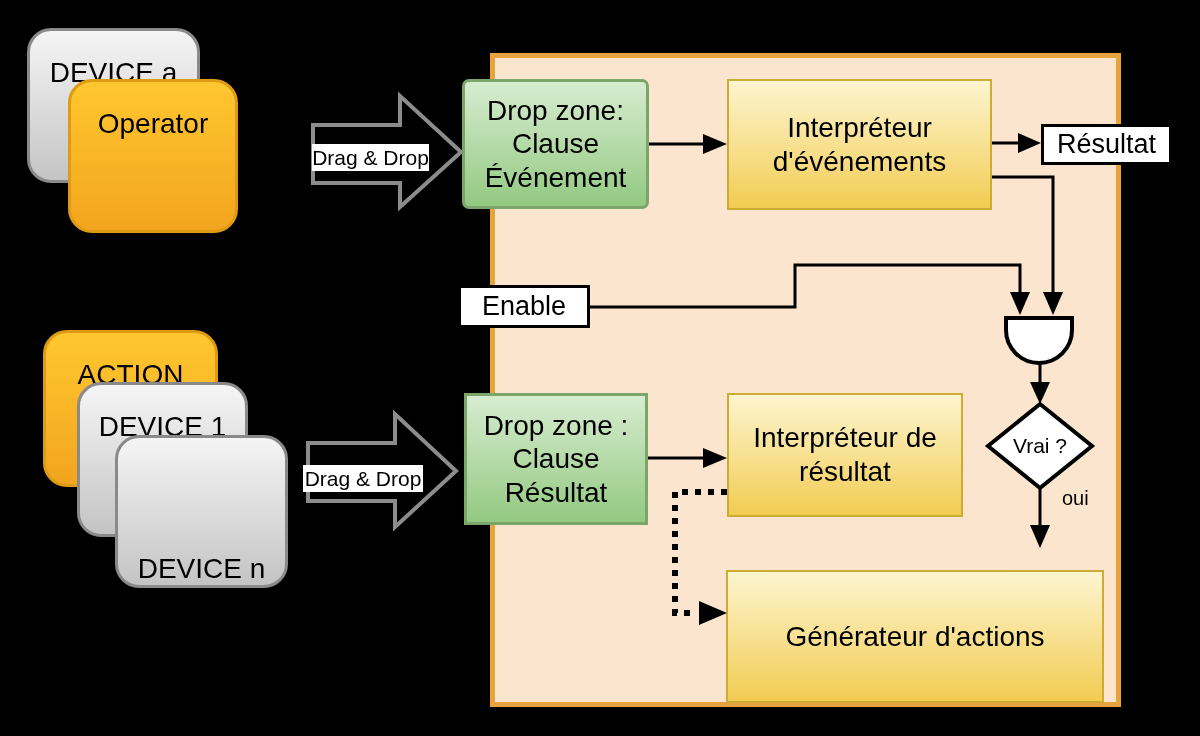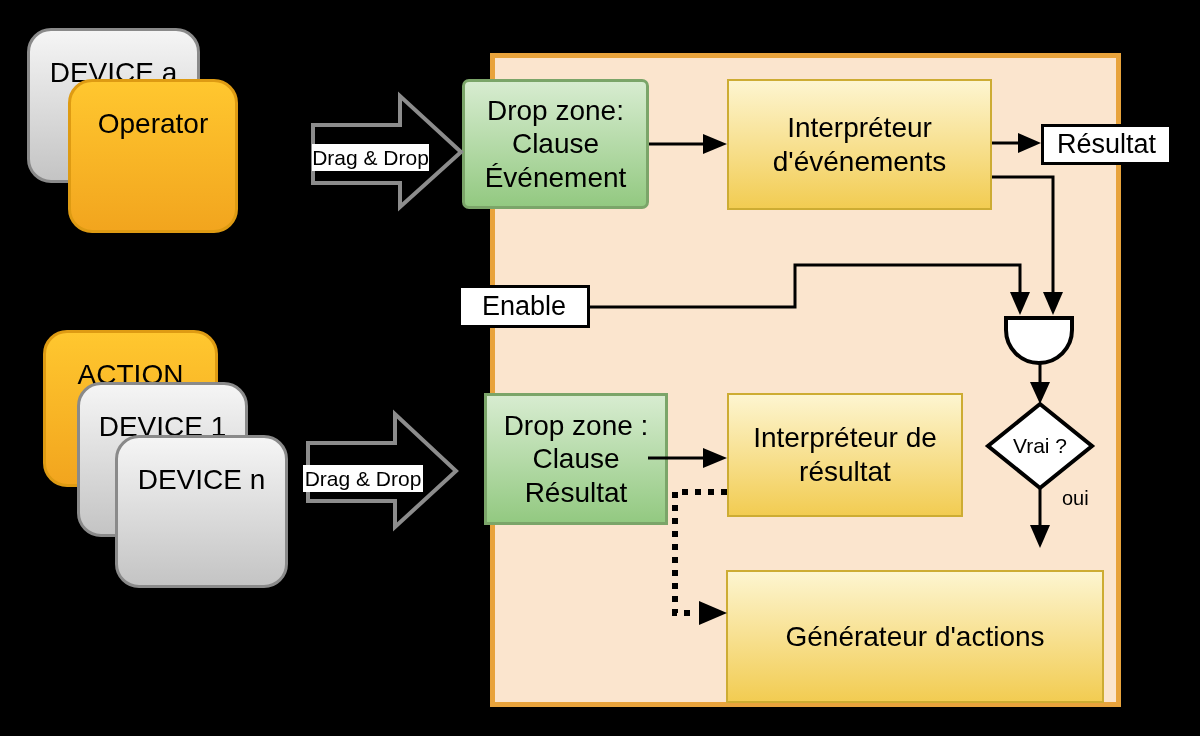--- a/index.html
+++ b/index.html
@@ -40,25 +40,25 @@
   .oui-label{position:absolute;left:1062px;top:487px;z-index:4;font-size:20px;}
 
   svg.overlay{position:absolute;left:0;top:0;z-index:3;pointer-events:none;}
 
   
   #card-device-a{left:27px;top:28px;width:173px;height:155px;}
   #card-operator{left:68px;top:79px;width:170px;height:154px;}
   #card-device-z{left:123px;top:133px;width:174px;height:157px;}
   #card-action{left:43px;top:330px;width:175px;height:157px;}
   #card-device-1{left:77px;top:382px;width:171px;height:155px;}
-  #card-device-n{left:115px;top:435px;width:173px;height:153px;}
+  #card-device-n{left:115px;top:435px;width:173px;height:153px;align-items:flex-end;}
 
   #box-dropzone-event{left:462px;top:79px;width:187px;height:130px;border-radius:7px;}
   #box-event-interpreter{left:727px;top:79px;width:265px;height:131px;}
-  #box-dropzone-result{left:464px;top:393px;width:184px;height:132px;margin-left:20px;}
+  #box-dropzone-result{left:464px;top:393px;width:184px;height:132px;}
   #box-result-interpreter{left:727px;top:393px;width:236px;height:124px;}
   #box-action-generator{left:726px;top:550px;width:378px;height:133px;margin-top:20px;}
 
   #tag-resultat{left:1041px;top:124px;width:131px;height:41px;}
   #tag-enable{left:458px;top:285px;width:132px;height:43px;}
 
   #label-dragdrop-top{left:312px;top:144px;width:117px;height:27px;}
   #label-dragdrop-bottom{left:303px;top:465px;width:120px;height:27px;}
 </style>
 </head>

